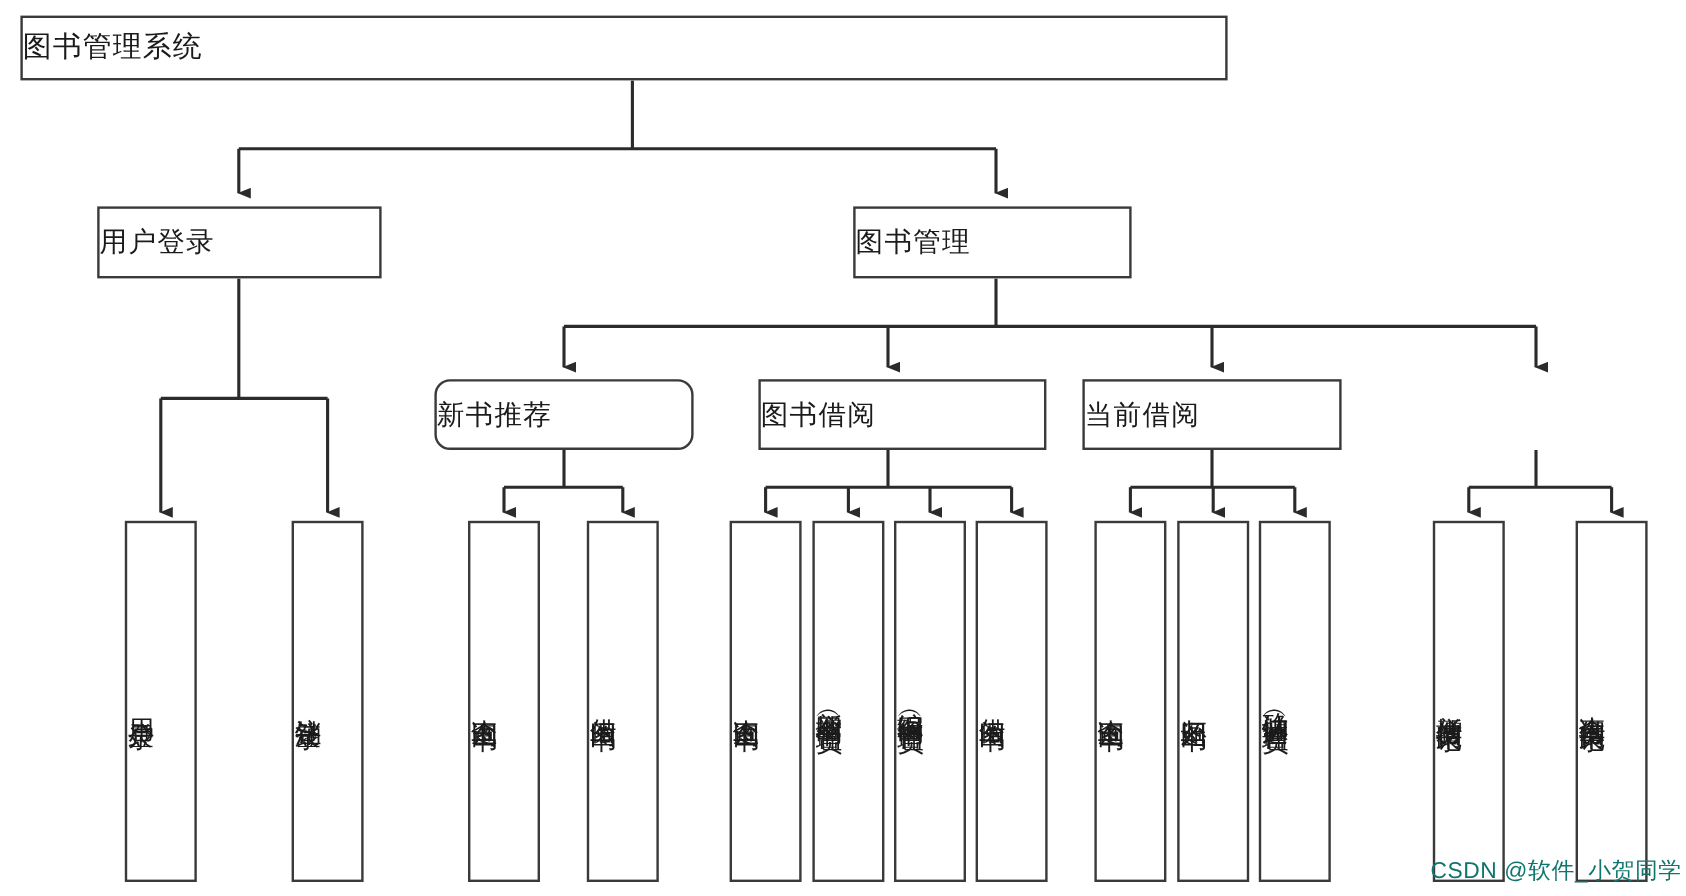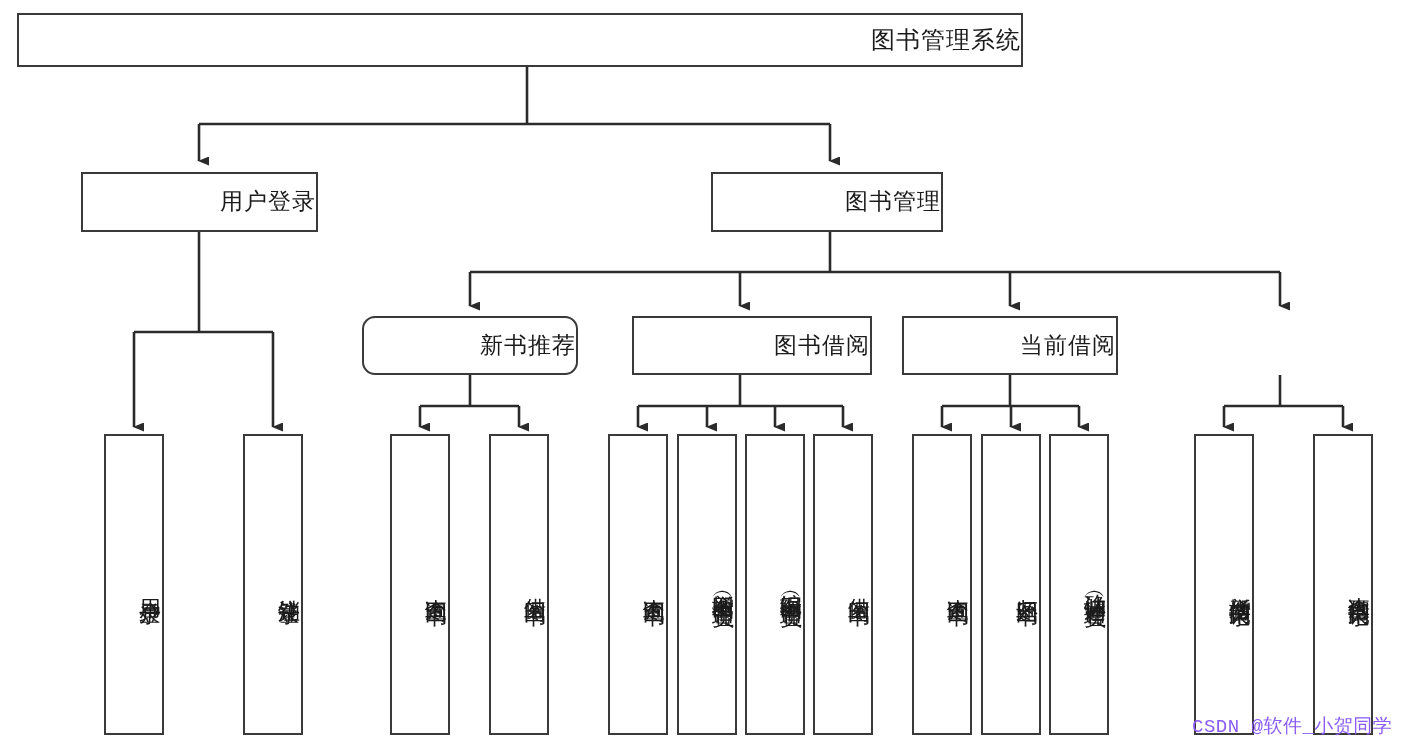--- a/index.html
+++ b/index.html
@@ -26,21 +26,21 @@
     width: 1405px;
     height: 747px;
   }
   .node-box {
     position: absolute;
     box-sizing: border-box;
     border: 2px solid #3a3a3a;
     background: #ffffff;
     display: flex;
     align-items: center;
-    justify-content: flex-end;
+    justify-content: flex-start;
   }
   .node-label-h {
     font-size: 23px;
     color: #1b1b1b;
     letter-spacing: 1px;
     line-height: 1.2;
     white-space: nowrap;
     font-family: "Liberation Sans", "DejaVu Sans", sans-serif;
   }
   .node-box.root .node-label-h { font-size: 24px; }
@@ -50,24 +50,24 @@
     font-size: 22px;
     color: #1b1b1b;
     line-height: 1.08;
     letter-spacing: 2px;
     text-align: center;
     font-family: "Liberation Sans", "DejaVu Sans", sans-serif;
   }
   .watermark {
     position: absolute;
     font-size: 19px;
-    color: #8b5cf6;
+    color: #0f766e;
     white-space: nowrap;
     letter-spacing: 0.5px;
-    font-family: Liberation Mono, monospace;
+    font-family: Liberation Sans, sans-serif;
   }
 </style>
 </head>
 <body>
 
 <div id="diagram-root">
 
   <svg class="diagram-canvas" viewBox="0 0 1405 747" xmlns="http://www.w3.org/2000/svg">
     <defs>
       <marker id="arrowhead" markerWidth="9" markerHeight="11" refX="4.5" refY="10" orient="auto" markerUnits="userSpaceOnUse">
@@ -131,21 +131,21 @@
   </div>
 
   <div class="node-box" style="left:362px; top:316px; width:216px; height:59px;border-radius:13px;">
     <span class="node-label-h">新书推荐</span>
   </div>
 
   <div class="node-box" style="left:632px; top:316px; width:240px; height:59px;">
     <span class="node-label-h">图书借阅</span>
   </div>
 
-  <div class="node-box" style="left:902px; top:316px; width:216px; height:59px;padding-left:16px;">
+  <div class="node-box" style="left:902px; top:316px; width:216px; height:59px;">
     <span class="node-label-h">当前借阅</span>
   </div>
 
 
   <div class="node-box leaf" style="left:104px; top:434px; width:60px; height:301px;">
     <span class="node-label-v">用户登录</span>
   </div>
 
   <div class="node-box leaf" style="left:243px; top:434px; width:60px; height:301px;">
     <span class="node-label-v">注销登录</span>

